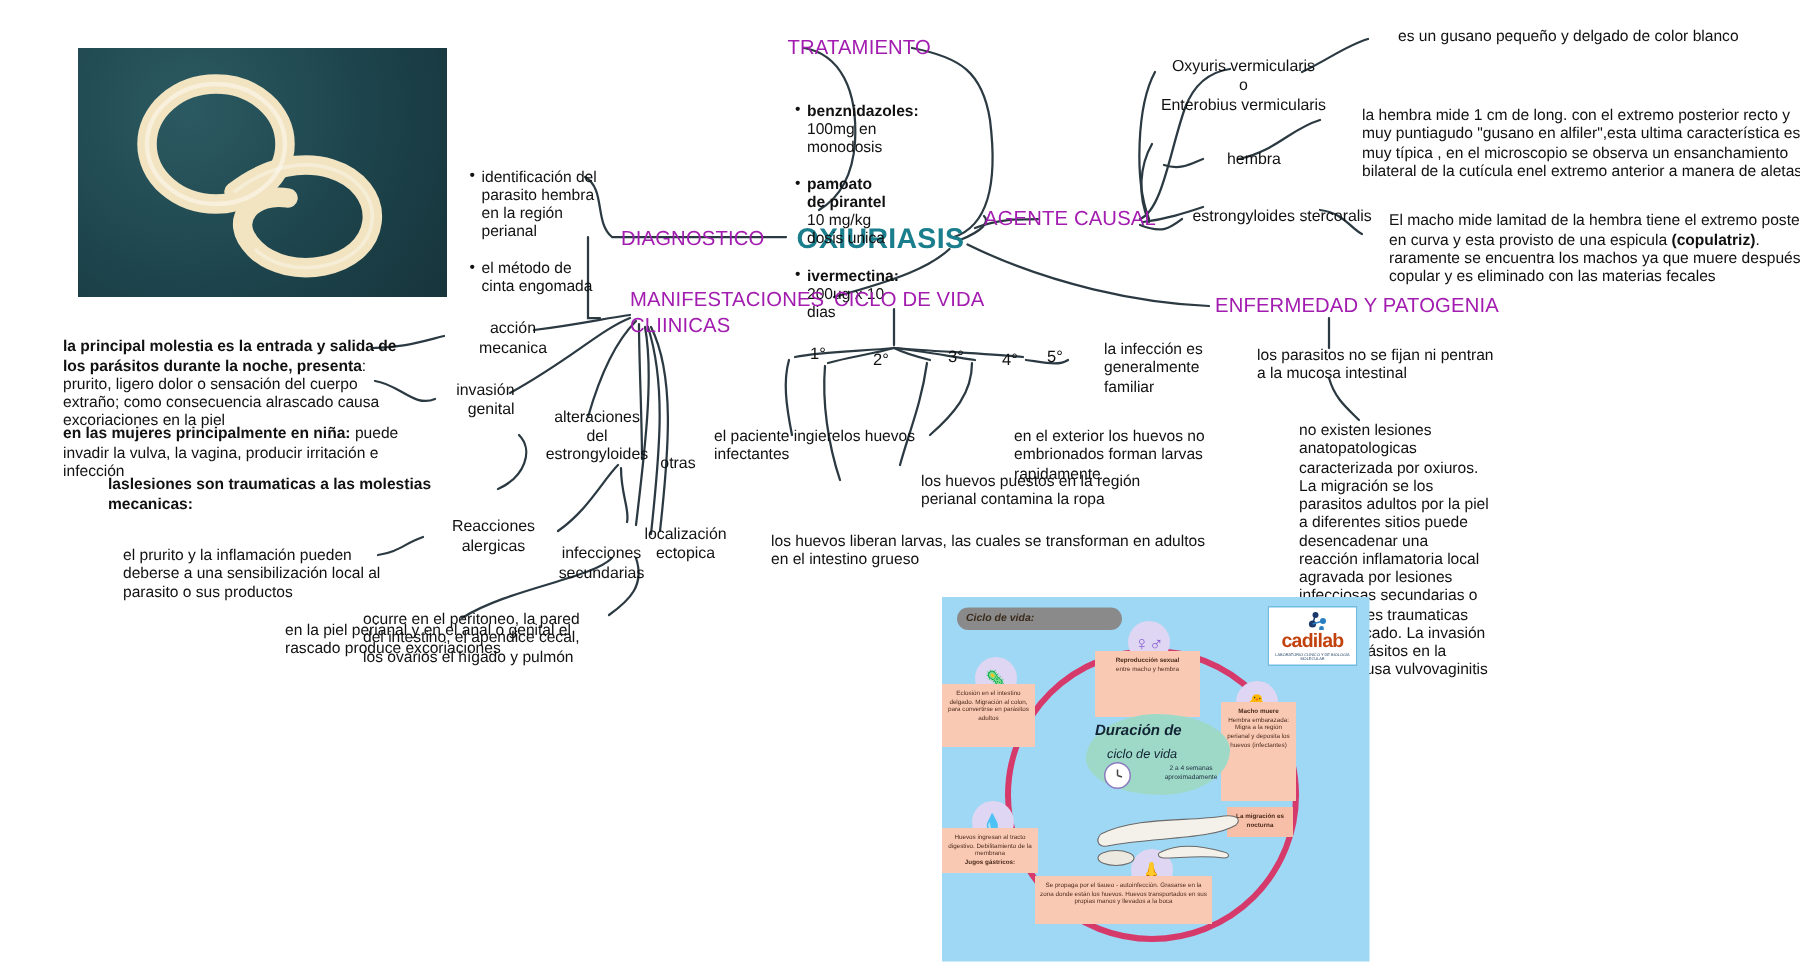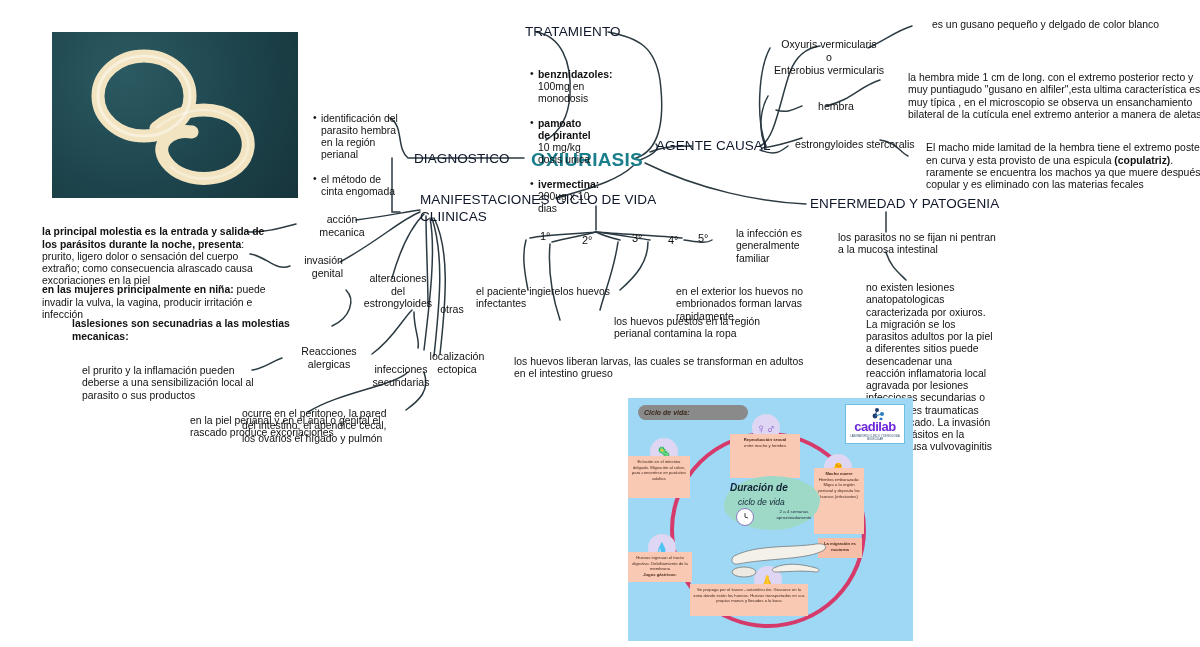--- a/index.html
+++ b/index.html
@@ -9,21 +9,21 @@
     font-family:"Liberation Sans","DejaVu Sans",sans-serif;
     color:#1a1a1a;
   }
   #canvas{position:absolute;left:0;top:0;width:1200px;height:647px;}
   #edges{position:absolute;left:0;top:0;width:1200px;height:647px;pointer-events:none;}
 
   .node{position:absolute;}
   .txt{position:absolute;line-height:1.18;white-space:pre-line;padding-left:20px;}
 
   .branch-title{
-    color:#0f172a;font-size:13.5px;font-weight:400;letter-spacing:.1px;
+    color:#a21caf;font-size:13.5px;font-weight:400;letter-spacing:.1px;
     white-space:nowrap;
   }
   .center-title{
     color:#1b7e8c;font-size:19px;font-weight:bold;letter-spacing:.2px;
     white-space:nowrap;
   }
   .sub{font-size:10.6px;color:#111;}
   .sub-c{font-size:10.6px;color:#111;text-align:center;}
   .body-txt{font-size:10.4px;color:#111;}
   .body-txt b{font-weight:bold;}
@@ -51,21 +51,21 @@
     position:absolute;left:10px;top:7px;width:110px;height:15px;
     background:#8a8a8a;border-radius:8px;color:#3a2a1a;
     font-size:7px;font-weight:bold;font-style:italic;
     display:flex;align-items:center;padding-left:6px;box-sizing:border-box;
   }
   #lc-logo{
     position:absolute;right:8px;top:6px;width:60px;height:40px;
     background:#fff;border:1px solid #6fbde0;box-sizing:border-box;
     display:flex;flex-direction:column;align-items:center;justify-content:center;
   }
-  #lc-logo .lg{color:#6d28d9;font-size:13px;font-weight:bold;letter-spacing:-.5px;line-height:1;}
+  #lc-logo .lg{color:#c2410c;font-size:13px;font-weight:bold;letter-spacing:-.5px;line-height:1;}
   #lc-logo .lgsub{color:#2a4a6a;font-size:2.6px;margin-top:2px;text-align:center;}
   .lc-ring{
     position:absolute;left:42px;top:34px;width:196px;height:196px;
     border-radius:50%;border:4px solid #d63a6a;box-sizing:border-box;
   }
   .lc-box{
     position:absolute;background:#f9c9b4;color:#4a2a1a;
     font-size:4.2px;line-height:1.35;text-align:center;
     padding:3px 2px;box-sizing:border-box;
   }
@@ -211,21 +211,21 @@
   <div class="txt sub-c" style="left:408px;top:350px;width:58px;">localización
 ectopica</div>
 
   <div class="txt body-txt" style="left:22px;top:214px;width:230px;">
     <b>la principal molestia es la entrada y salida de los parásitos durante la noche, presenta</b><span>: prurito, ligero dolor o sensación del cuerpo extraño; como consecuencia alrascado causa excoriaciones en la piel</span>
   </div>
   <div class="txt body-txt" style="left:22px;top:272px;width:236px;">
     <b>en las mujeres principalmente en niña:</b><span> puede invadir la vulva, la vagina, producir irritación e infección</span>
   </div>
   <div class="txt body-txt" style="left:52px;top:306px;width:274px;">
-    <b>laslesiones son secunadrias a las molestias mecanicas:</b><br>
+    <b>laslesiones son traumaticas a las molestias mecanicas:</b><br>
   </div>
   <div class="txt body-txt" style="left:62px;top:365px;width:180px;">el prurito y la inflamación pueden deberse a una sensibilización local al parasito o sus productos</div>
   <div class="txt body-txt" style="left:170px;top:415px;width:216px;">en la piel perianal y en el anal o genital el rascado produce excoriaciones</div>
   <div class="txt body-txt" style="left:222px;top:408px;width:160px;">ocurre en el peritoneo, la pared del intestino, el apendice cecal, los ovarios el hígado y pulmón</div>
 
   <div class="node branch-title" style="left:556px;top:192px;">CICLO DE VIDA</div>
 
   <div class="txt cyc-num" style="left:520px;top:230px;">1°</div>
   <div class="txt cyc-num" style="left:562px;top:234px;">2°</div>
   <div class="txt cyc-num" style="left:612px;top:232px;">3°</div>

